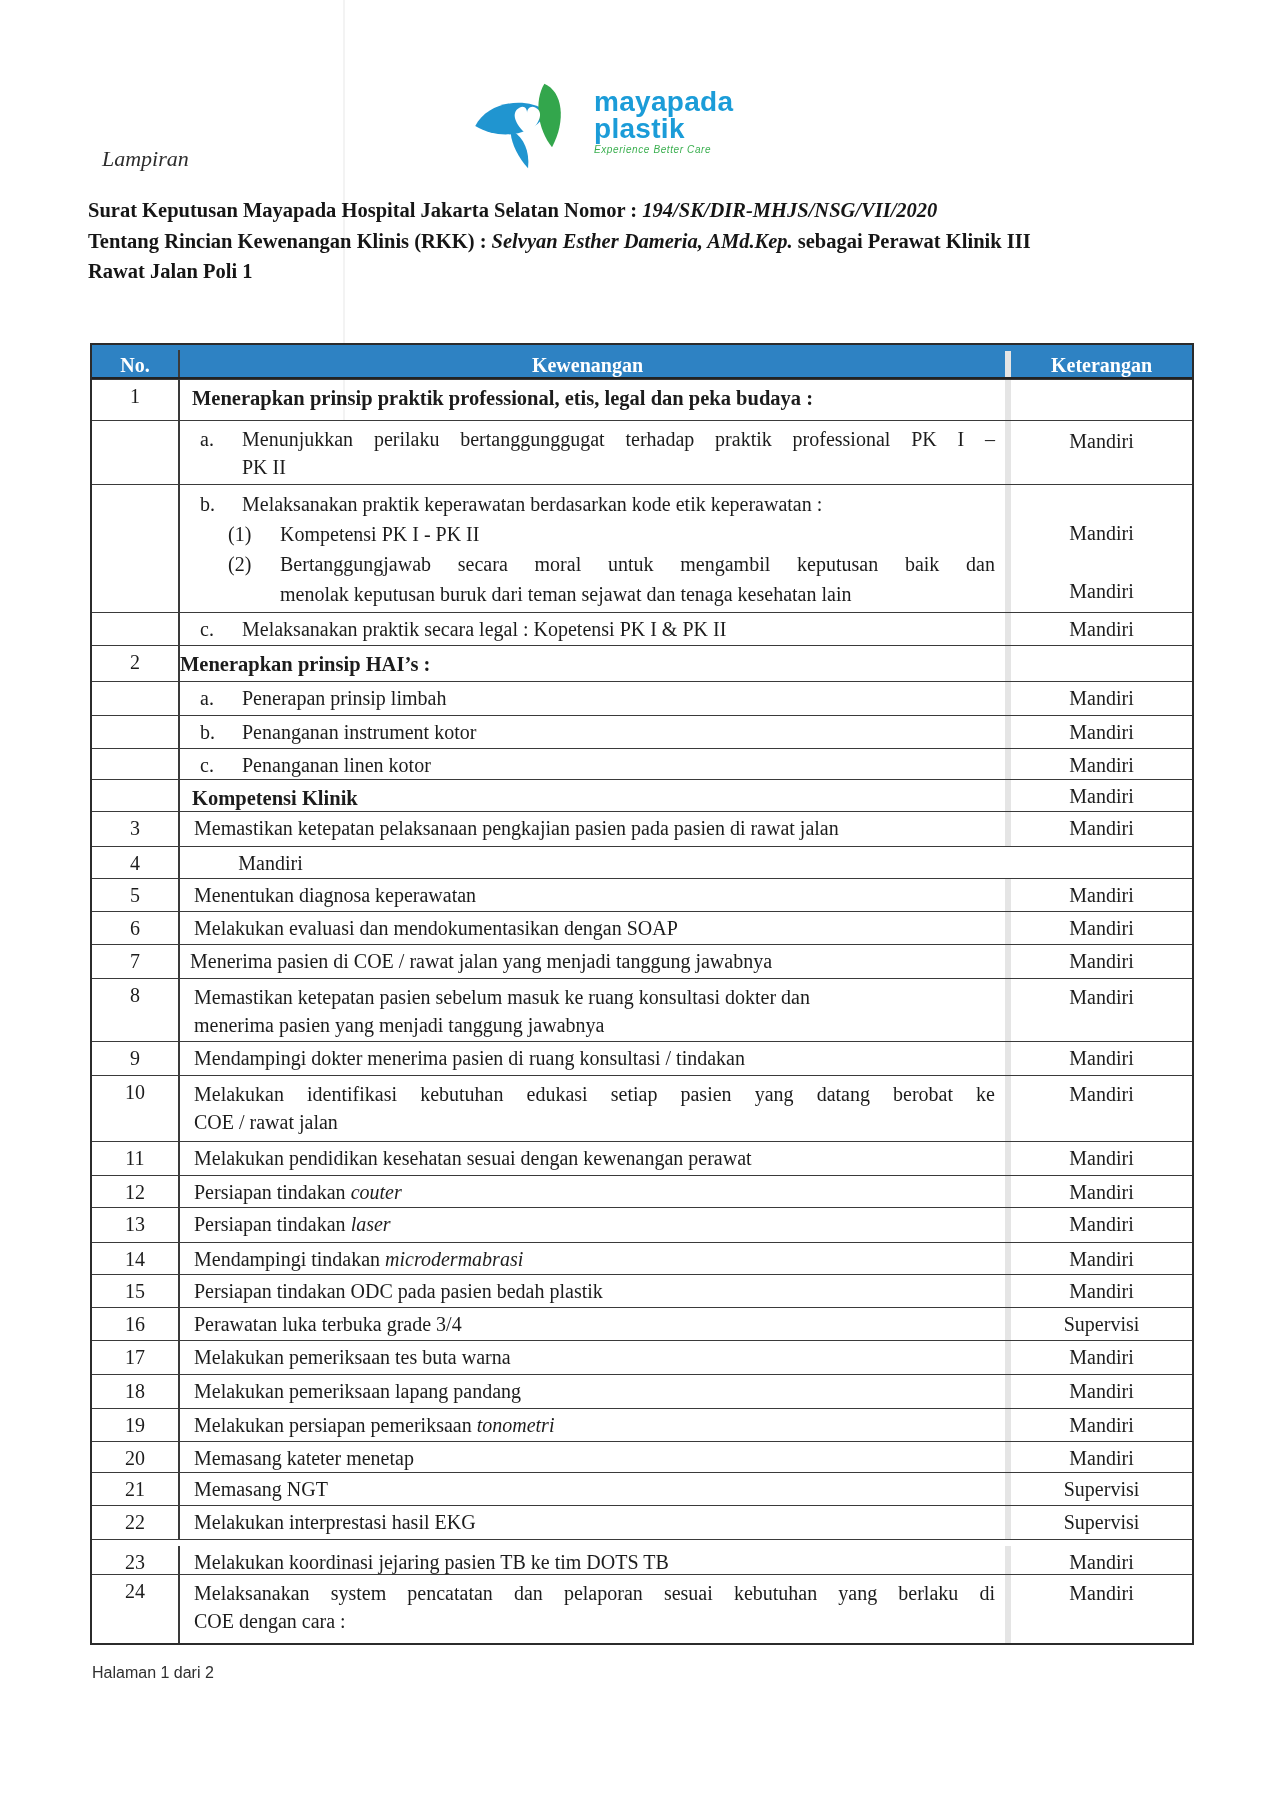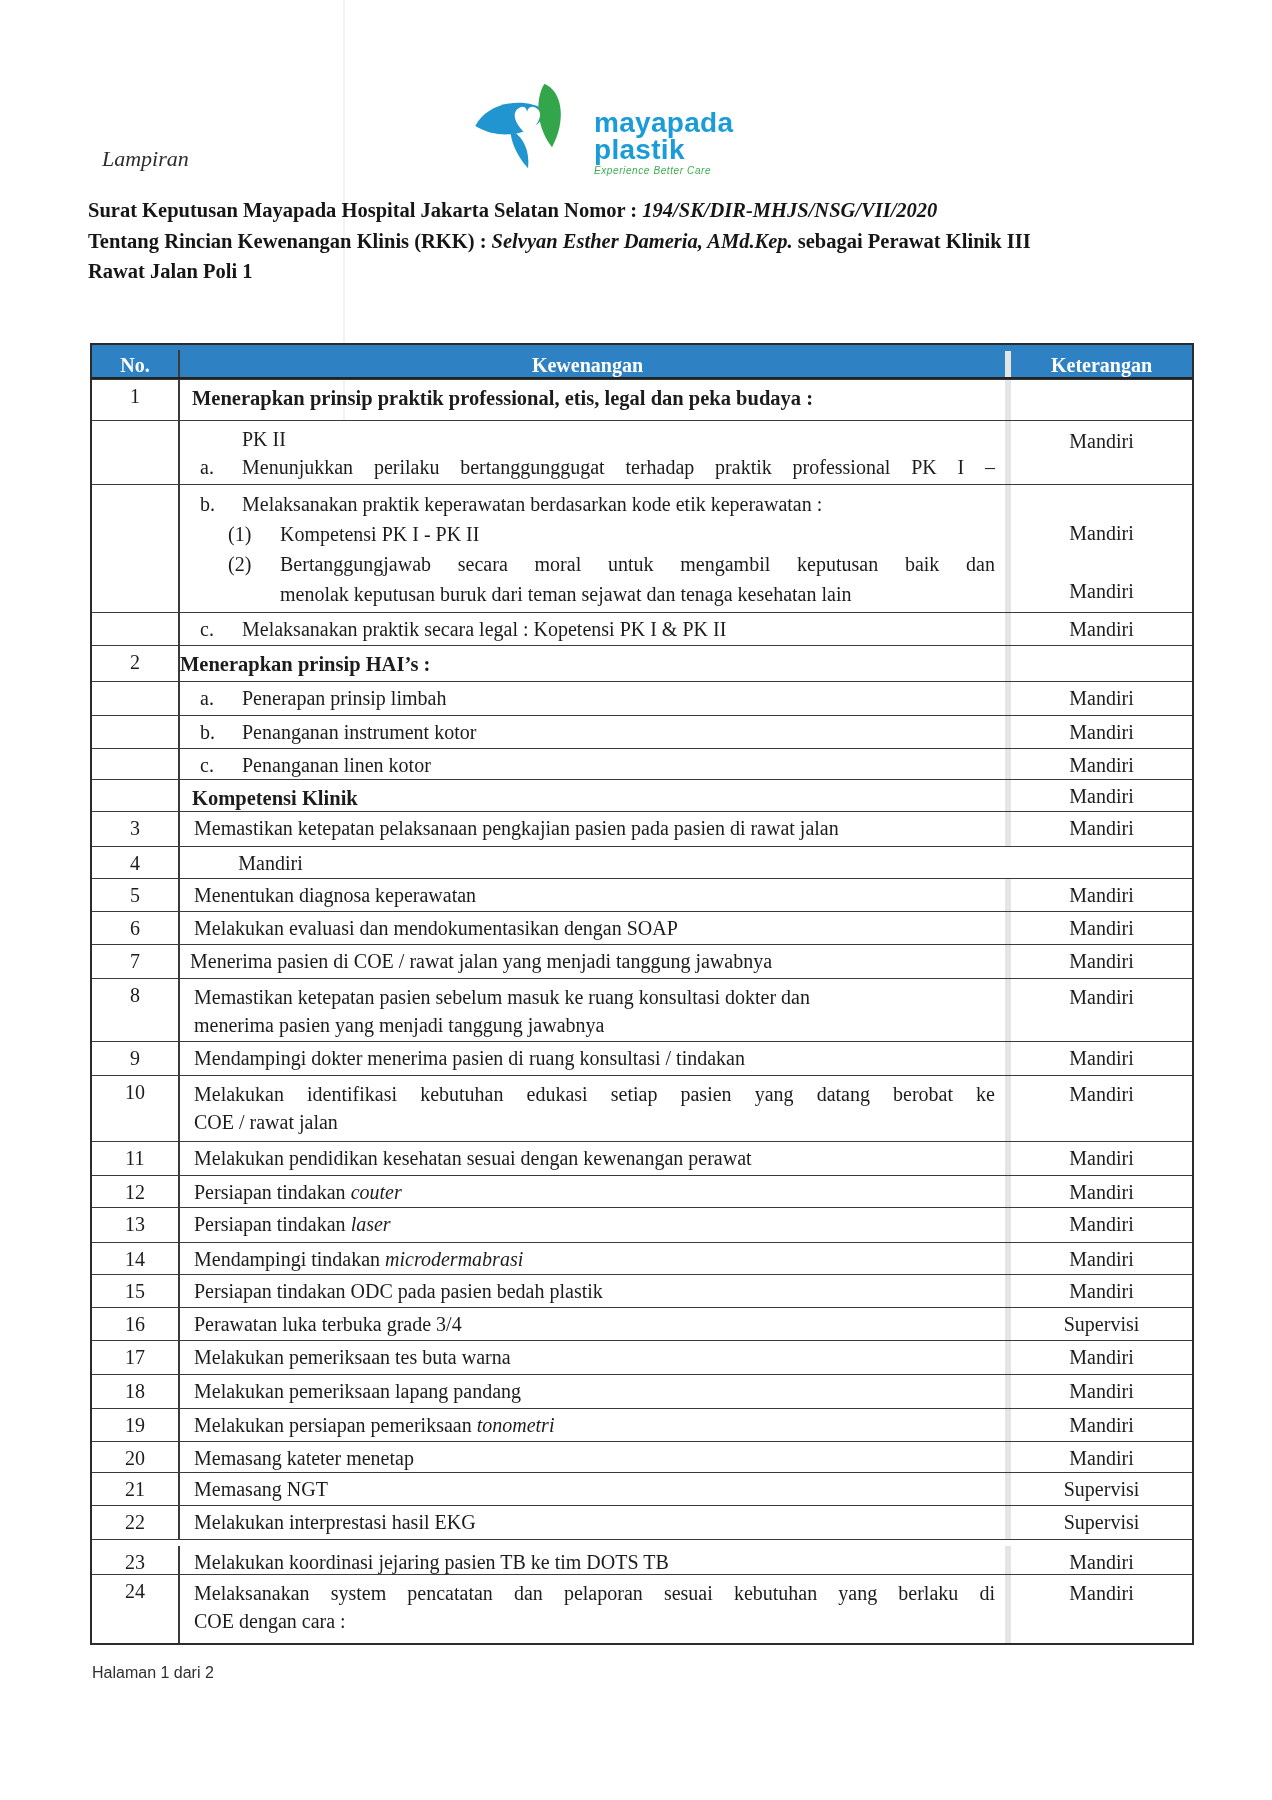--- a/index.html
+++ b/index.html
@@ -1,21 +1,21 @@
 <!DOCTYPE html>
 <html><head>
 <meta charset="utf-8">
 <style>
   html,body{margin:0;padding:0;background:#ffffff;}
   .page{position:relative;width:1272px;height:1800px;background:#ffffff;overflow:hidden;
         font-family:"Liberation Serif",serif;color:#1c1c1c;}
   .scan-artifact{position:absolute;left:343px;top:0;width:2px;height:420px;background:#f3f3f3;}
 
   
-  .logo{position:absolute;left:470px;top:80px;display:flex;align-items:flex-end;}
+  .logo{position:absolute;left:470px;top:80px;display:flex;align-items:flex-start;}
   .logo-mark{width:118px;height:96px;flex:0 0 auto;}
   .logo-text{margin-left:6px;margin-top:8px;font-family:"Liberation Sans",sans-serif;}
   .logo-name{color:#1b9cd8;font-size:28px;font-weight:700;line-height:27px;letter-spacing:0.3px;}
   .logo-tagline{color:#3aaf4f;font-size:10px;font-style:italic;letter-spacing:0.6px;margin-top:2px;}
 
   .lampiran{position:absolute;left:102px;top:146px;font-style:italic;font-size:22px;color:#2d2d2d;}
 
   .title-block{position:absolute;left:88px;top:195px;width:1106px;font-weight:700;
                font-size:20.5px;line-height:30.5px;color:#161616;}
   .title-block .it{font-style:italic;}
@@ -78,22 +78,22 @@
       <div class="row bold" style="height: 40px;">
         <div class="cell no">1</div>
         <div class="cell kew">
           <div class="line" style="line-height: 24px; padding-left: 12px;"><span>Menerapkan prinsip praktik professional, etis, legal dan peka budaya :</span></div>
         </div>
         <div class="cell ket"></div>
       </div>
       <div class="row" style="height: 63px;">
         <div class="cell no"></div>
         <div class="cell kew">
+          <div class="line just" style="line-height: 28px; padding-left: 20px;"><span class="lbl" style="width: 42px;">a.</span><span>Menunjukkan perilaku bertanggunggugat terhadap praktik professional PK I –</span></div>
           <div class="line" style="line-height: 28px; padding-left: 62px;"><span>PK II</span></div>
-          <div class="line just" style="line-height: 28px; padding-left: 20px;"><span class="lbl" style="width: 42px;">a.</span><span>Menunjukkan perilaku bertanggunggugat terhadap praktik professional PK I –</span></div>
         </div>
         <div class="cell ket">
           <div class="ketv abs" style="top: 8px;">Mandiri</div>
         </div>
       </div>
       <div class="row" style="height: 127px;">
         <div class="cell no"></div>
         <div class="cell kew">
           <div class="line" style="line-height: 30px; padding-left: 20px;"><span class="lbl" style="width: 42px;">b.</span><span>Melaksanakan praktik keperawatan berdasarkan kode etik keperawatan :</span></div>
           <div class="line" style="line-height: 30px; padding-left: 48px;"><span class="lbl" style="width: 52px;">(1)</span><span>Kompetensi PK I - PK II</span></div>

